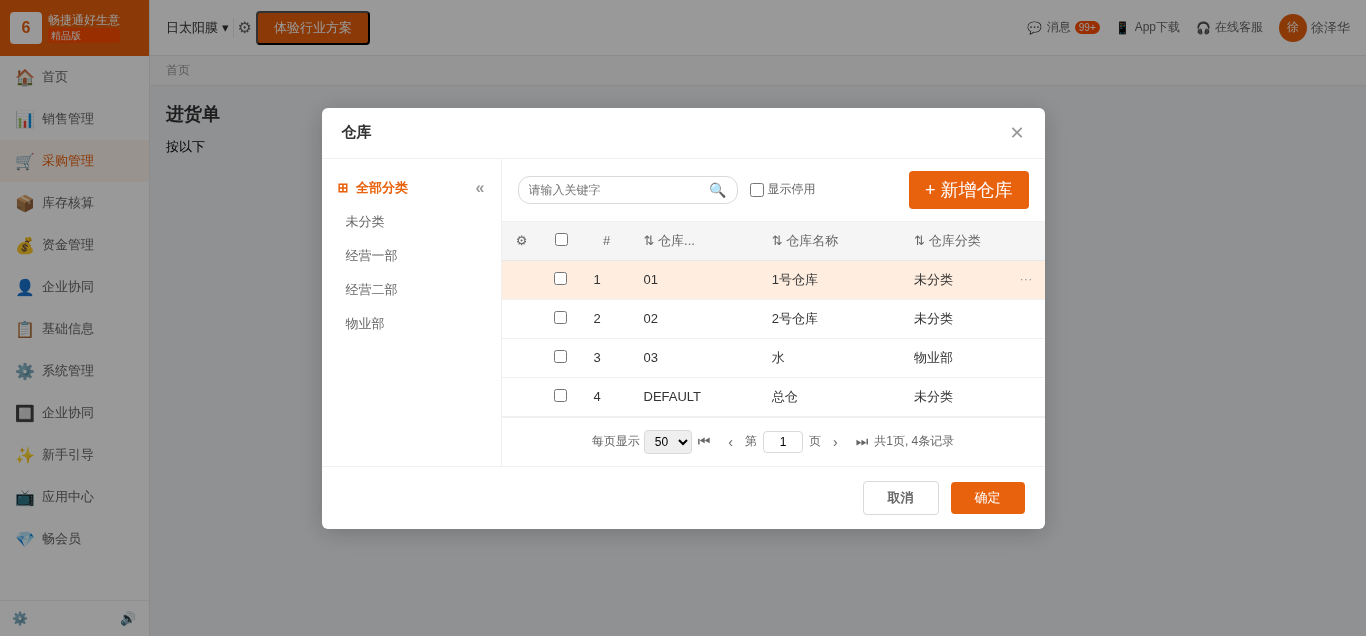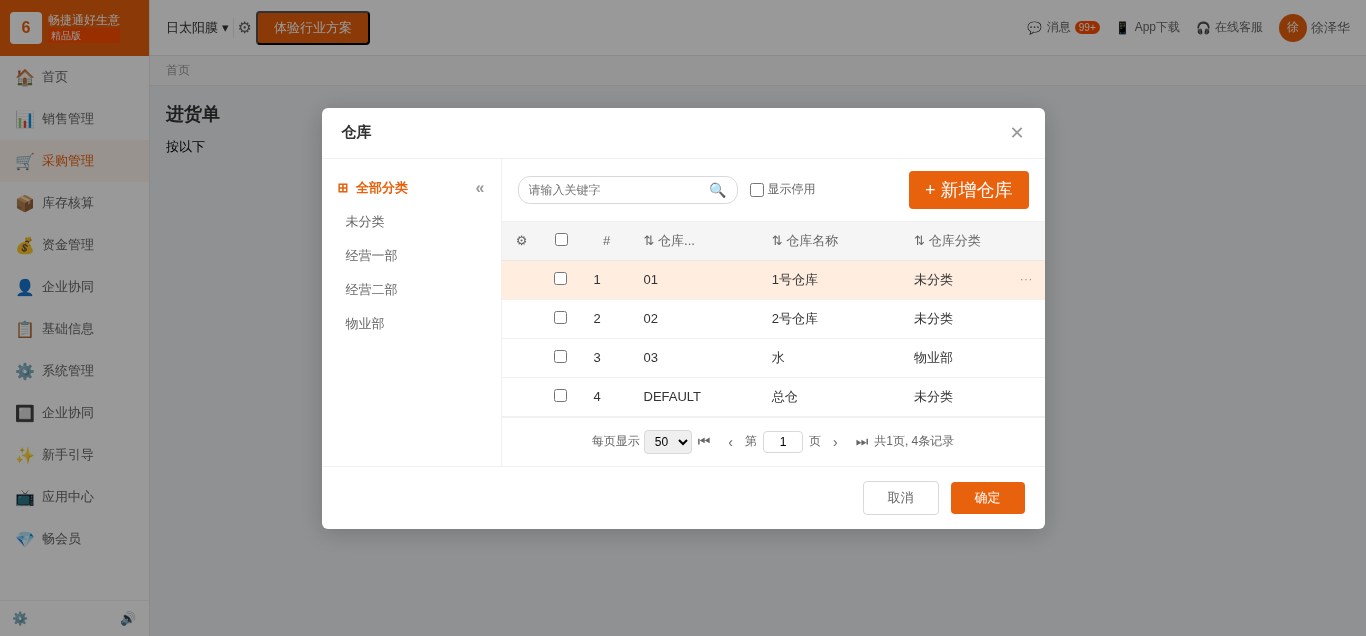--- a/index.html
+++ b/index.html
@@ -179,20 +179,21 @@
 
     
     .dialog-footer {
       display: flex; align-items: center; justify-content: flex-end;
       padding: 14px 20px; border-top: 1px solid #f0f0f0; gap: 12px;
     }
     .cancel-btn {
       border: 1px solid #d9d9d9; background: #fff; color: #666;
       padding: 7px 24px; border-radius: 4px; cursor: pointer; font-size: 13px;
       font-family: 'Microsoft YaHei', sans-serif;
+      font-weight: bold;
     }
     .confirm-btn {
       background: #e8610c; color: #fff; border: none;
       padding: 7px 24px; border-radius: 4px; cursor: pointer; font-size: 13px;
       font-family: 'Microsoft YaHei', sans-serif;
     }
 
     
     .page-title { font-size: 18px; color: #333; font-weight: bold; margin-bottom: 12px; }
     .page-toolbar { display: flex; gap: 8px; margin-bottom: 12px; }

